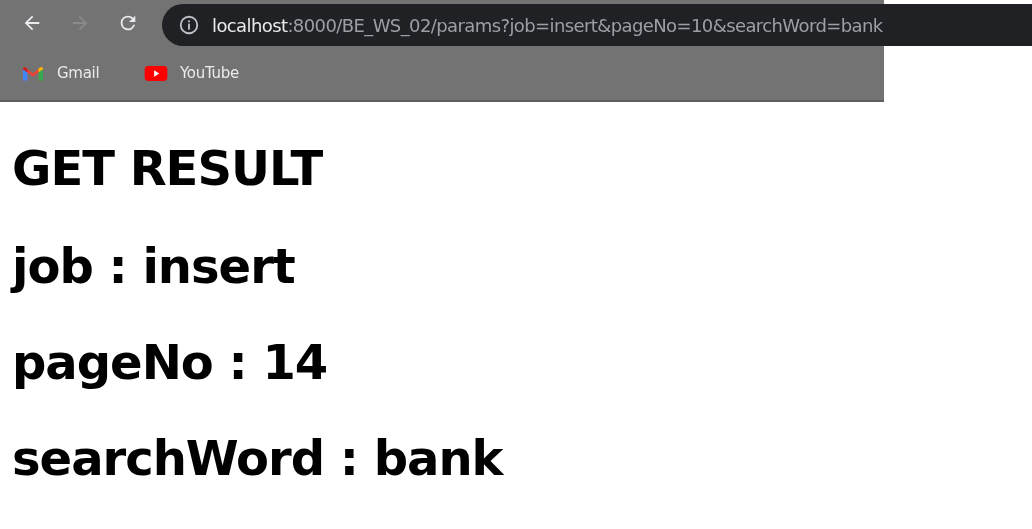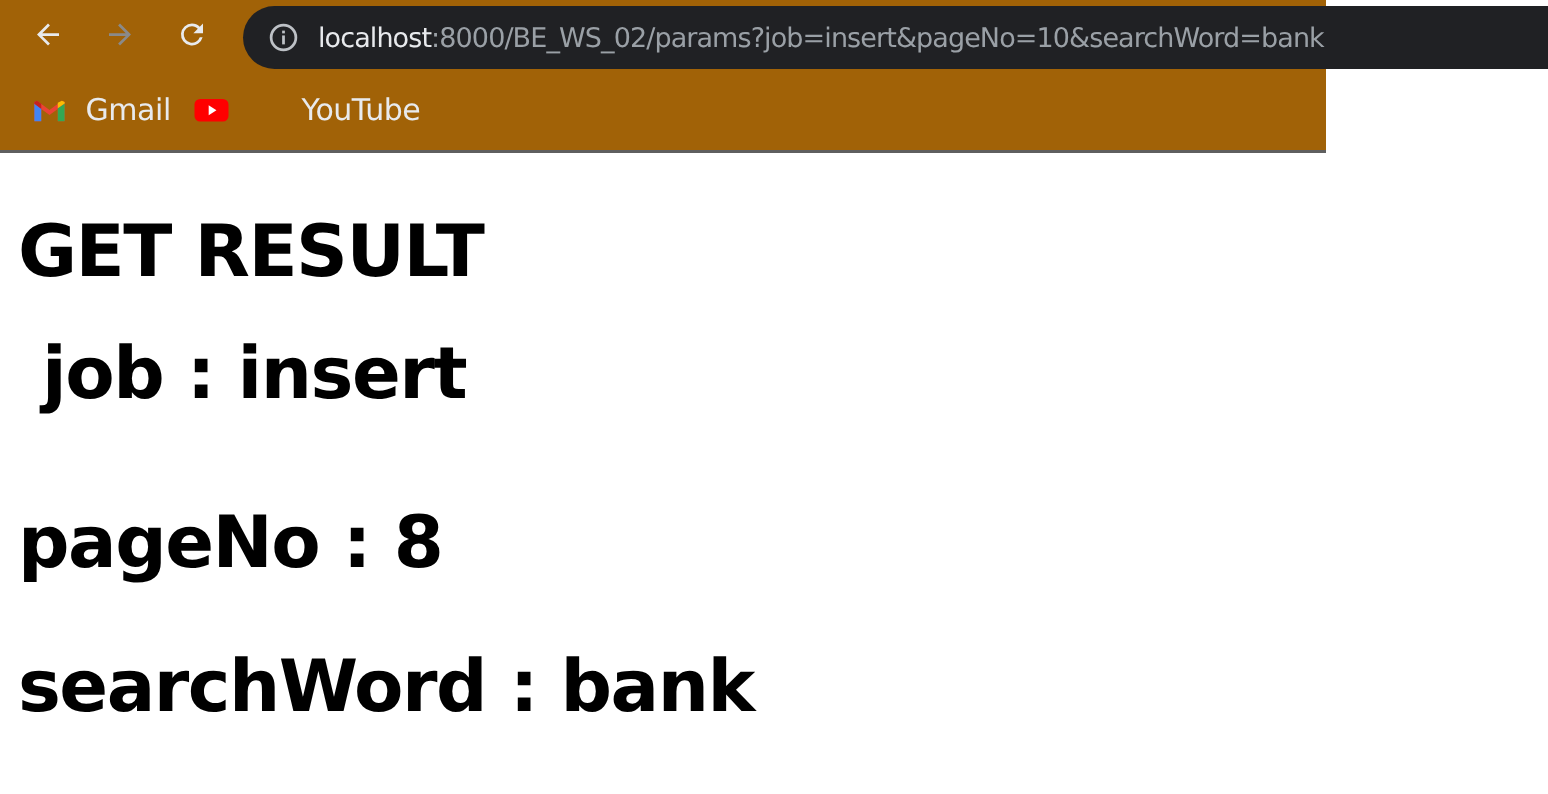--- a/index.html
+++ b/index.html
@@ -1,21 +1,21 @@
 <!DOCTYPE html>
 <html><head>
   <meta charset="utf-8">
   <style>
     * { box-sizing: border-box; margin: 0; padding: 0; }
     html, body { width: 1032px; height: 529px; overflow: hidden; background: #ffffff; }
     body { font-family: "DejaVu Sans", "Liberation Sans", sans-serif; }
 
     .chrome {
       position: absolute; left: 0; top: 0; width: 884px; height: 102px;
-      background: #a16207; border-bottom: 2px solid #5f5f5f;
+      background: #737373; border-bottom: 2px solid #5f5f5f;
     }
     .toolbar { position: absolute; left: 0; top: 0; width: 1032px; height: 50px; }
     .nav-btn {
       position: absolute; top: 8px; width: 34px; height: 34px;
       display: flex; align-items: center; justify-content: center;
       border-radius: 50%; cursor: pointer;
     }
     .nav-btn svg { width: 22px; height: 22px; }
     .back { left: 15px; }
     .forward { left: 63px; }
@@ -29,34 +29,34 @@
     .omnibox .info-icon { margin-left: 16px; width: 22px; height: 22px; display: flex; align-items: center; justify-content: center; }
     .omnibox .url {
       margin-left: 12px; font-family: "DejaVu Sans", sans-serif; font-size: 18px;
       letter-spacing: -0.6px; white-space: nowrap; color: #9aa0a6;
     }
     .omnibox .url .host { color: #e8eaed; }
 
     .bookmarks { position: absolute; left: 0; top: 52px; height: 44px; width: 1032px; }
     .bookmark {
       position: absolute; top: 8px; height: 26px; display: flex; align-items: center;
-      color: #e8eaed; font-size: 20px; letter-spacing: -0.3px; cursor: pointer; text-align: center;
+      color: #e8eaed; font-size: 15px; letter-spacing: -0.3px; cursor: pointer; text-align: center;
     }
     .bm-gmail { left: 21px; }
-    .bm-youtube { left: 129px; gap: 36px; }
+    .bm-youtube { left: 144px; }
     .bookmark .bm-icon { width: 24px; height: 18px; margin-right: 12px; display: flex; align-items: center; justify-content: center; }
 
     .content { position: absolute; left: 12px; top: 102px; width: 1000px; }
     .content h1 {
       font-family: "DejaVu Sans", "Liberation Sans", sans-serif;
       font-weight: bold; font-size: 48px; letter-spacing: -1px; color: #000;
       line-height: 48px; height: 48px; position: absolute; left: 0; white-space: nowrap;
     }
     .h-title { top: 42px; }
-    .h-job { top: 123px; margin-left: 16px; }
+    .h-job { top: 140px; }
     .h-page { top: 236px; }
     .h-search { top: 332px; text-align: center; }
   </style>
 </head>
 <body>
 
 <div class="chrome">
   <div class="toolbar">
     <div class="nav-btn back">
       <span>
@@ -113,15 +113,15 @@
         </svg>
       </span>
       <span>YouTube</span>
     </div>
   </div>
 </div>
 
 <div class="content">
   <h1 class="h-title">GET RESULT</h1>
   <h1 class="h-job">job : insert</h1>
-  <h1 class="h-page">pageNo : 8</h1>
+  <h1 class="h-page">pageNo : 14</h1>
   <h1 class="h-search">searchWord : bank</h1>
 </div>
 
 </body></html>

